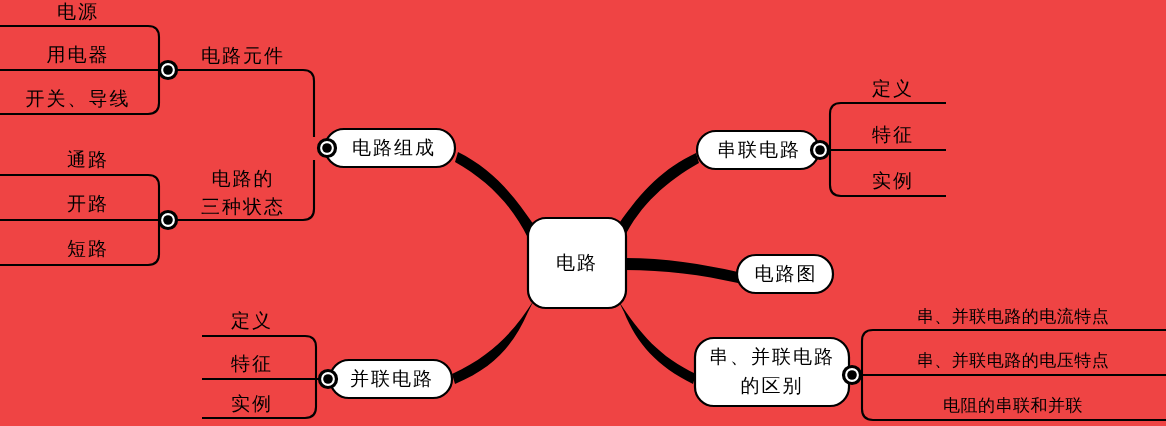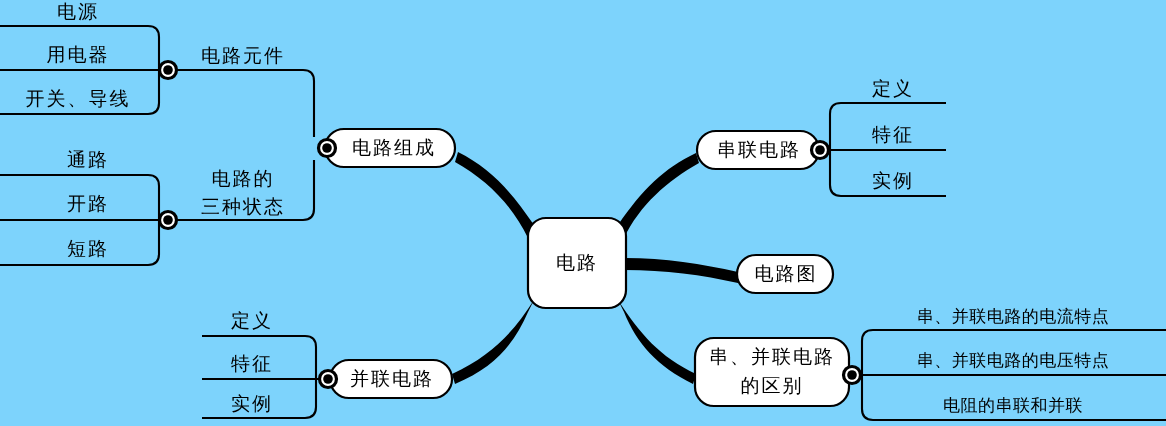--- a/index.html
+++ b/index.html
@@ -8,21 +8,21 @@
     padding: 0;
     background: #ffffff;
   }
   body {
     font-family: "DejaVu Serif", "Liberation Serif", serif;
   }
   #mindmap-root {
     position: relative;
     width: 1166px;
     height: 426px;
-    background: #7dd3fc;
+    background: #ef4444;
     overflow: hidden;
   }
   svg#mindmap-svg {
     position: absolute;
     left: 0;
     top: 0;
     width: 1166px;
     height: 426px;
   }
   .mm-label {

